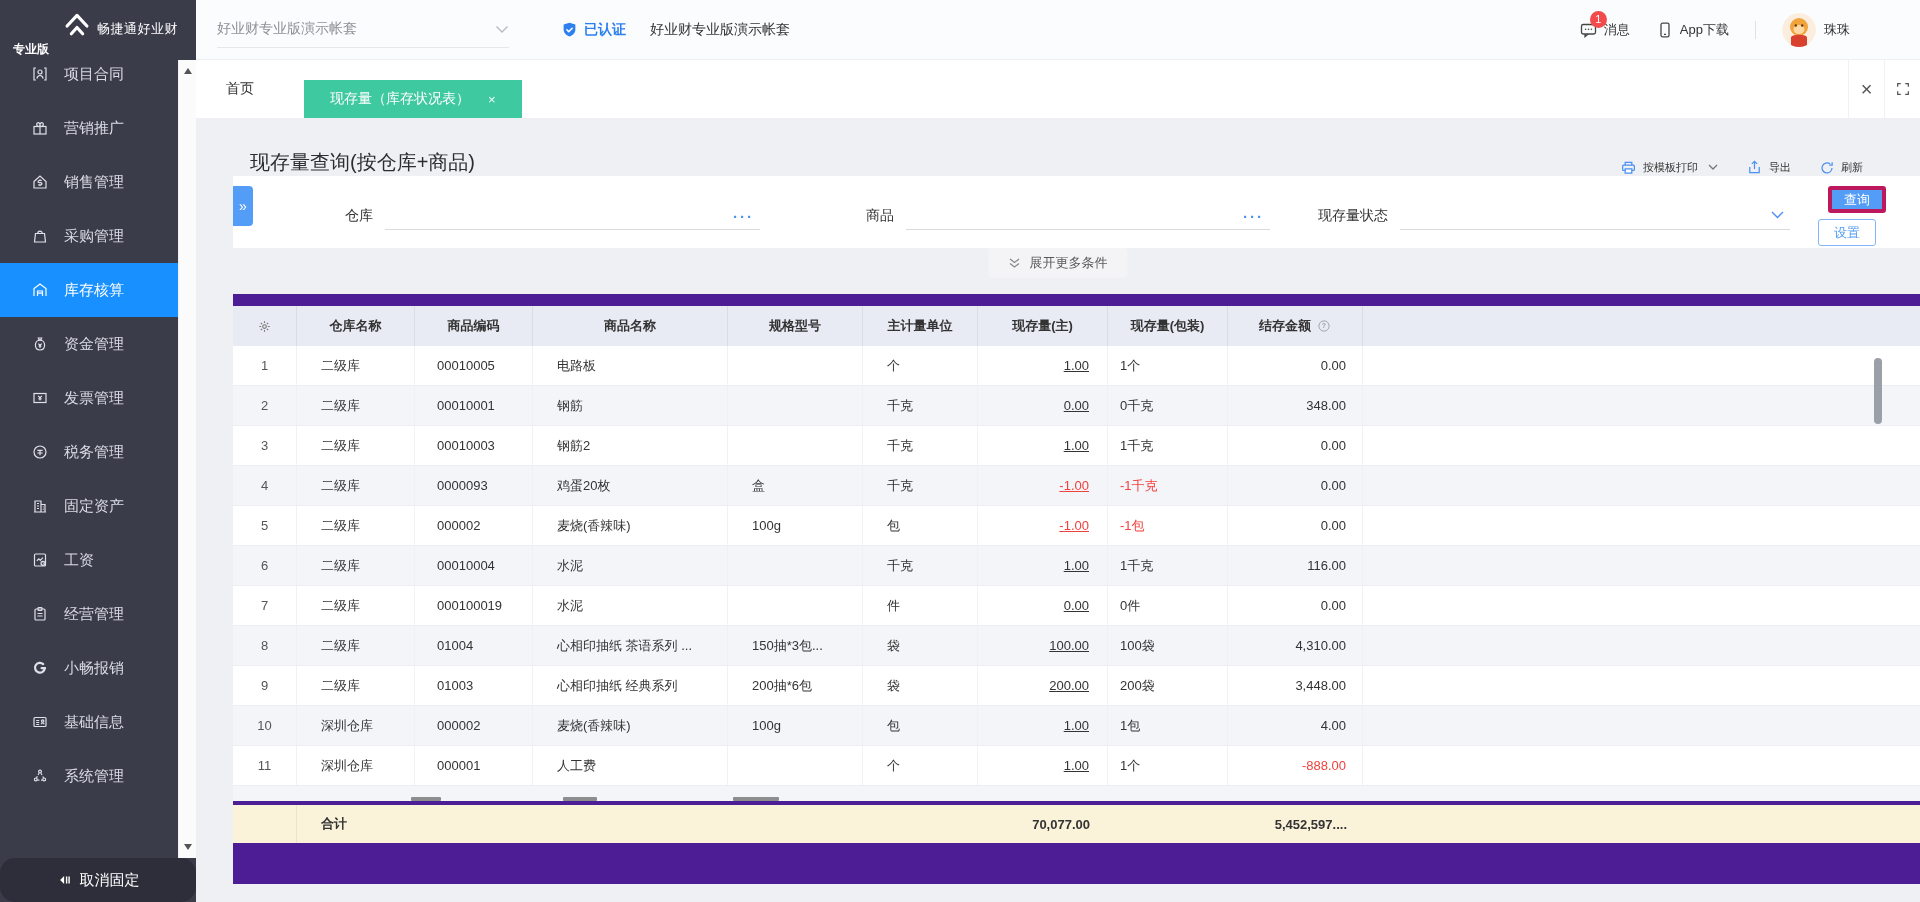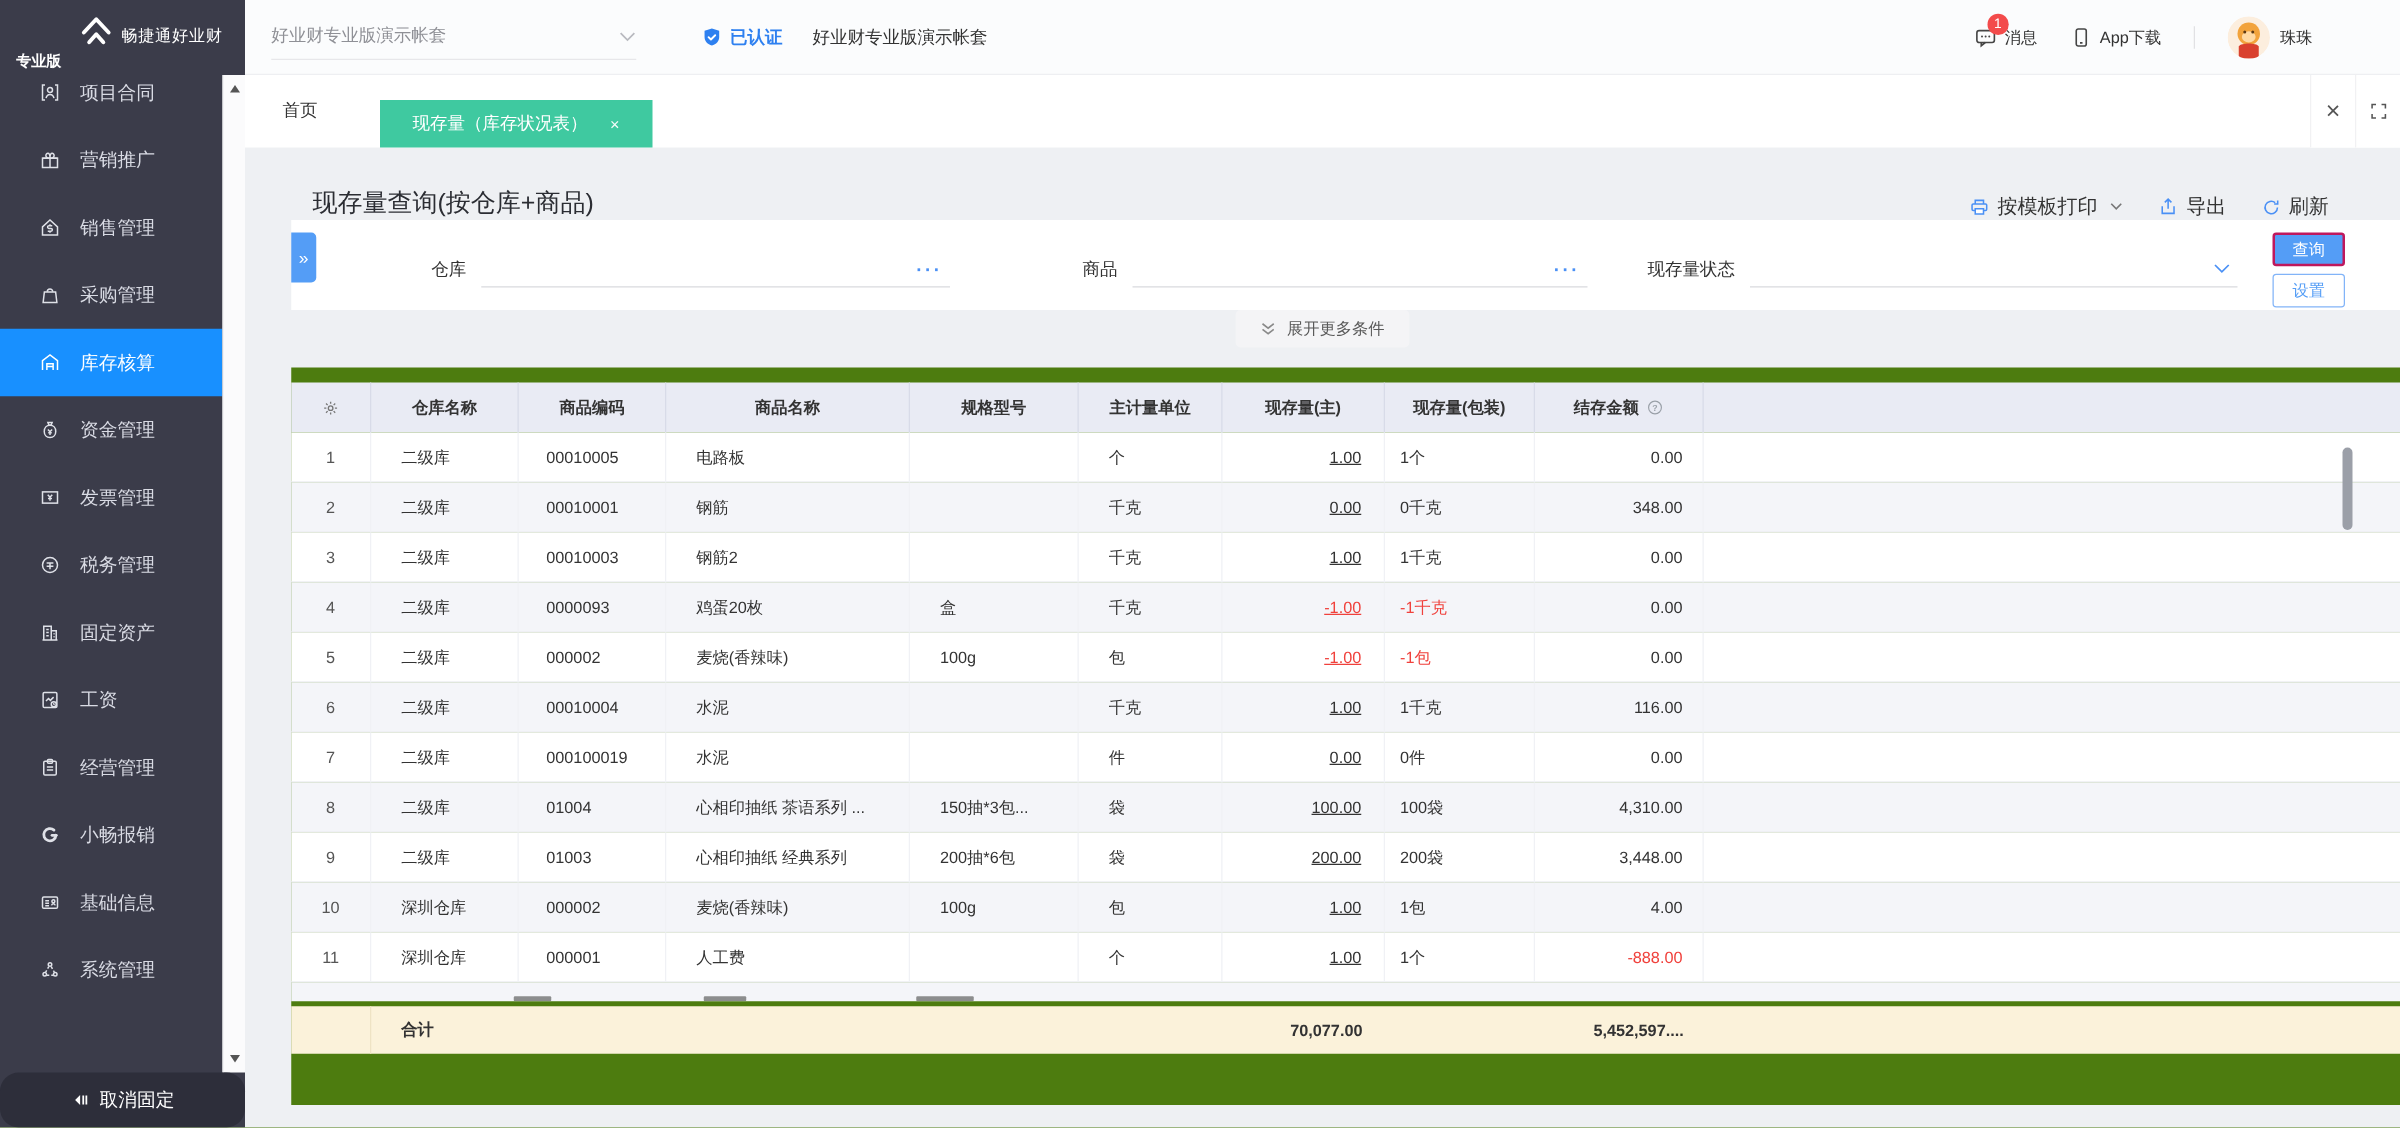--- a/index.html
+++ b/index.html
@@ -50,40 +50,40 @@
   .tab-close-x { font-size:13px; opacity:.95; cursor:pointer; }
   .tabbar-right { margin-left:auto; display:flex; }
   .tb-btn { width:36px; display:flex; align-items:center; justify-content:center; border-left:1px solid #f1f1f3;
             color:#555; font-size:20px; cursor:pointer; background:#fff; }
 
   
   .main { position:absolute; left:196px; top:118px; width:1724px; height:784px; }
   .pagehead { height:58px; display:flex; align-items:flex-end; padding:0 57px 0 54px; }
   .page-title { font-size:20px; font-weight:500; color:#2b2d33; }
   .toolbar { margin-left:auto; display:flex; align-items:center; gap:28px; }
-  .tool { display:flex; align-items:center; gap:6px; font-size:16px; color:#333; cursor:pointer; }
+  .tool { display:flex; align-items:center; gap:6px; font-size:11px; color:#333; cursor:pointer; }
 
   .filter-panel { position:absolute; left:37px; right:0; top:58px; height:72px; background:#fff; }
   .collapse-btn { position:absolute; left:0; top:10px; width:20px; height:40px; background:#549df6; color:#fff;
                   border-radius:0 4px 4px 0; display:flex; align-items:center; justify-content:center; font-size:14px; cursor:pointer; }
   .field { position:absolute; top:16px; height:38px; display:flex; align-items:flex-end; gap:12px; font-size:14px; color:#333; }
   .field > label { line-height:30px; white-space:nowrap; }
   .f1 { left:112px; width:415px; } .f2 { left:633px; width:404px; } .f3 { left:1085px; width:472px; }
   .uline { flex:1; height:36px; border-bottom:1px solid #d9dade; position:relative; cursor:text; }
   .lookup-dots { position:absolute; right:6px; bottom:4px; color:#4a90f5; font-size:15px; font-weight:bold; letter-spacing:2px; cursor:pointer; }
   .sel-chevron { position:absolute; right:6px; bottom:10px; cursor:pointer; }
   .btn-query,.btn-settings { position:absolute; left:1585px; width:58px; height:27px; font-size:13px; border-radius:3px; cursor:pointer;
                              font-family:inherit; display:flex; align-items:center; justify-content:center; }
-  .btn-query { top:10px; background:#549df6; color:#fff; border:2px solid #be185d; }
+  .btn-query { top:10px; background:#549df6; color:#fff; border:4px solid #be185d;margin-left:10px; }
   .btn-settings { top:43px; background:#fff; color:#549df6; border:1px solid #82b4f8; }
   .expand-pill { position:absolute; top:130px; left:50%; transform:translateX(-50%); height:30px; background:#f4f4f6;
                  border-radius:4px; display:flex; align-items:center; gap:9px; padding:0 20px; font-size:13px; color:#595959; cursor:pointer; }
 
   
-  .table-panel { position:absolute; left:37px; right:0; top:176px; bottom:18px; background:#4d7c0f; padding-top:12px; }
+  .table-panel { position:absolute; left:37px; right:0; top:176px; bottom:18px; background:#4c1d95; padding-top:12px; }
   .thead { display:flex; height:40px; background:#e9ebf4; font-size:13px; font-weight:bold; color:#333; }
   .th { display:flex; align-items:center; justify-content:center; gap:6px; border-right:1px solid #d8dbe8; }
   .trow { display:flex; height:40px; font-size:13px; color:#333; border-bottom:1px solid #edeef2; background:#fff; }
   .trow.alt { background:#f4f5f9; }
   .td { display:flex; align-items:center; border-right:1px solid #f0f1f5; }
   .c-no   { width:64px;  justify-content:center; color:#555; }
   .c-wh   { width:118px; padding-left:24px; }
   .c-code { width:118px; padding-left:22px; }
   .c-name { width:195px; padding-left:24px; white-space:nowrap; overflow:hidden; }
   .c-spec { width:135px; padding-left:24px; }

